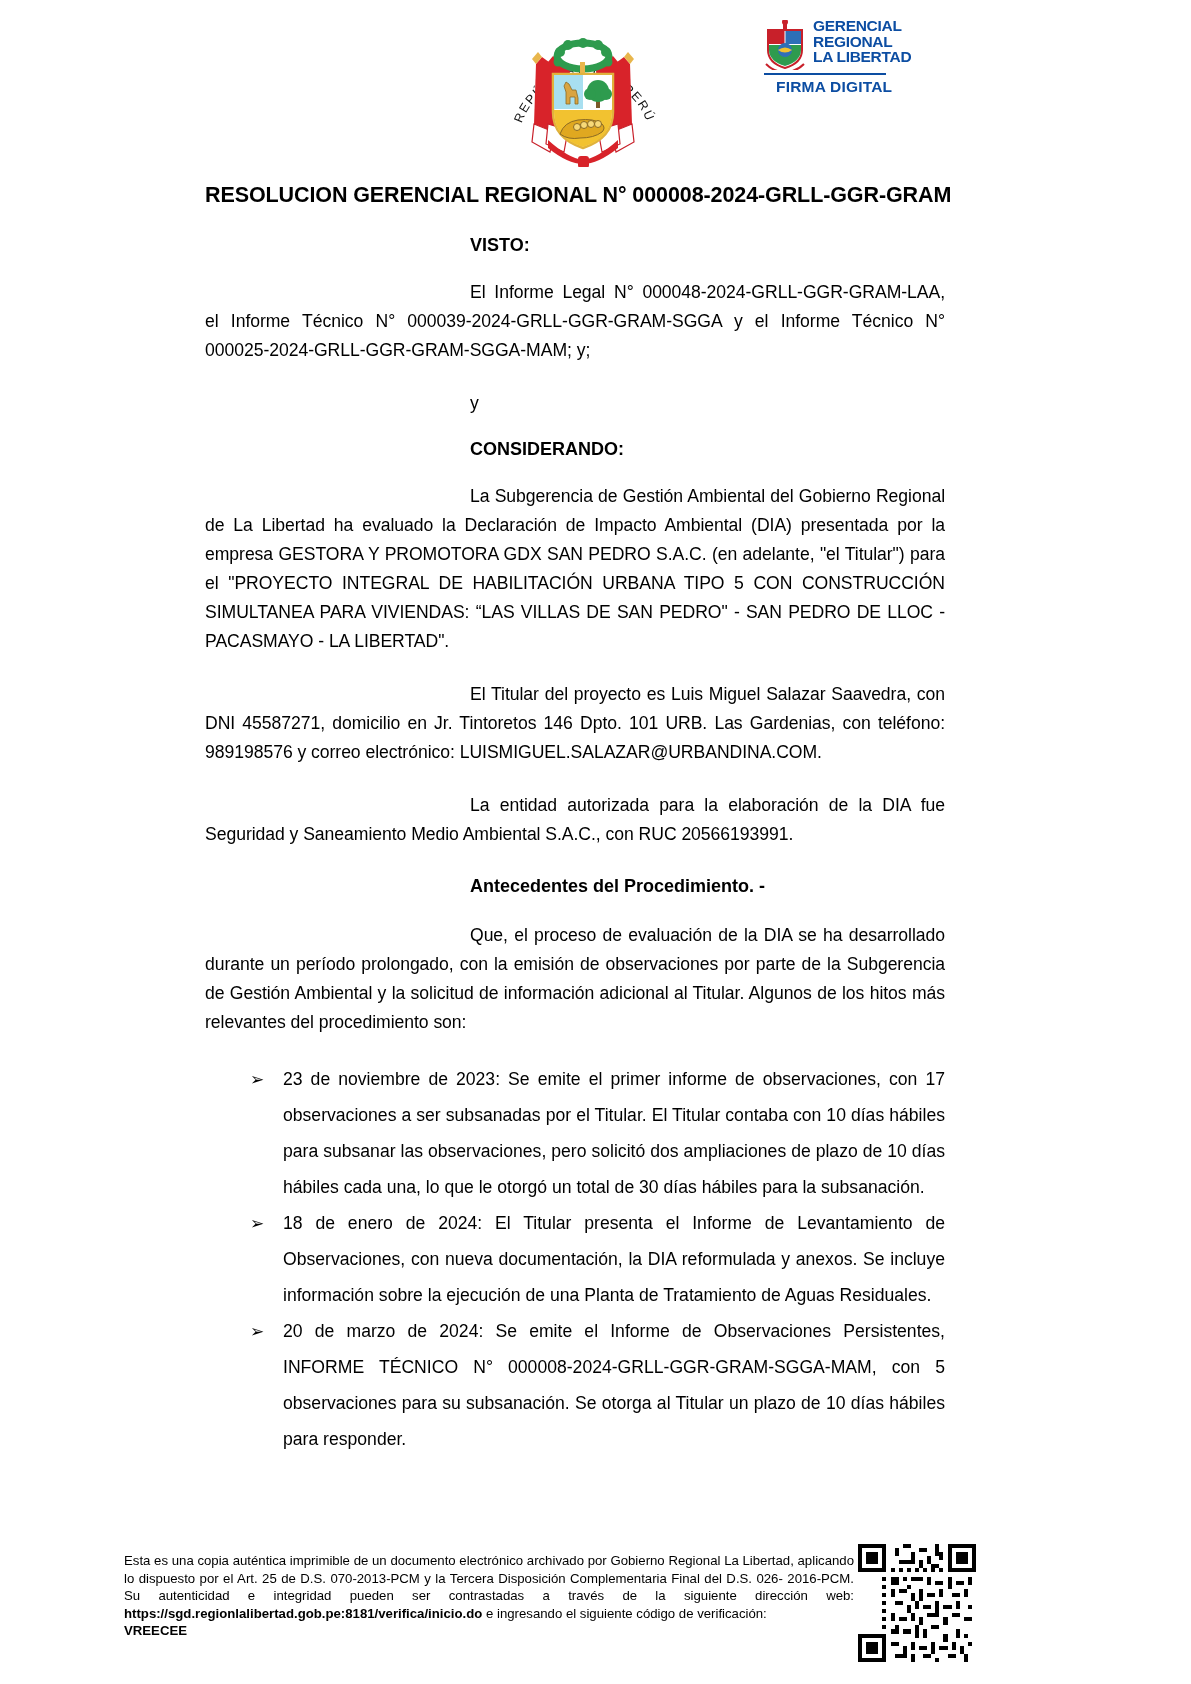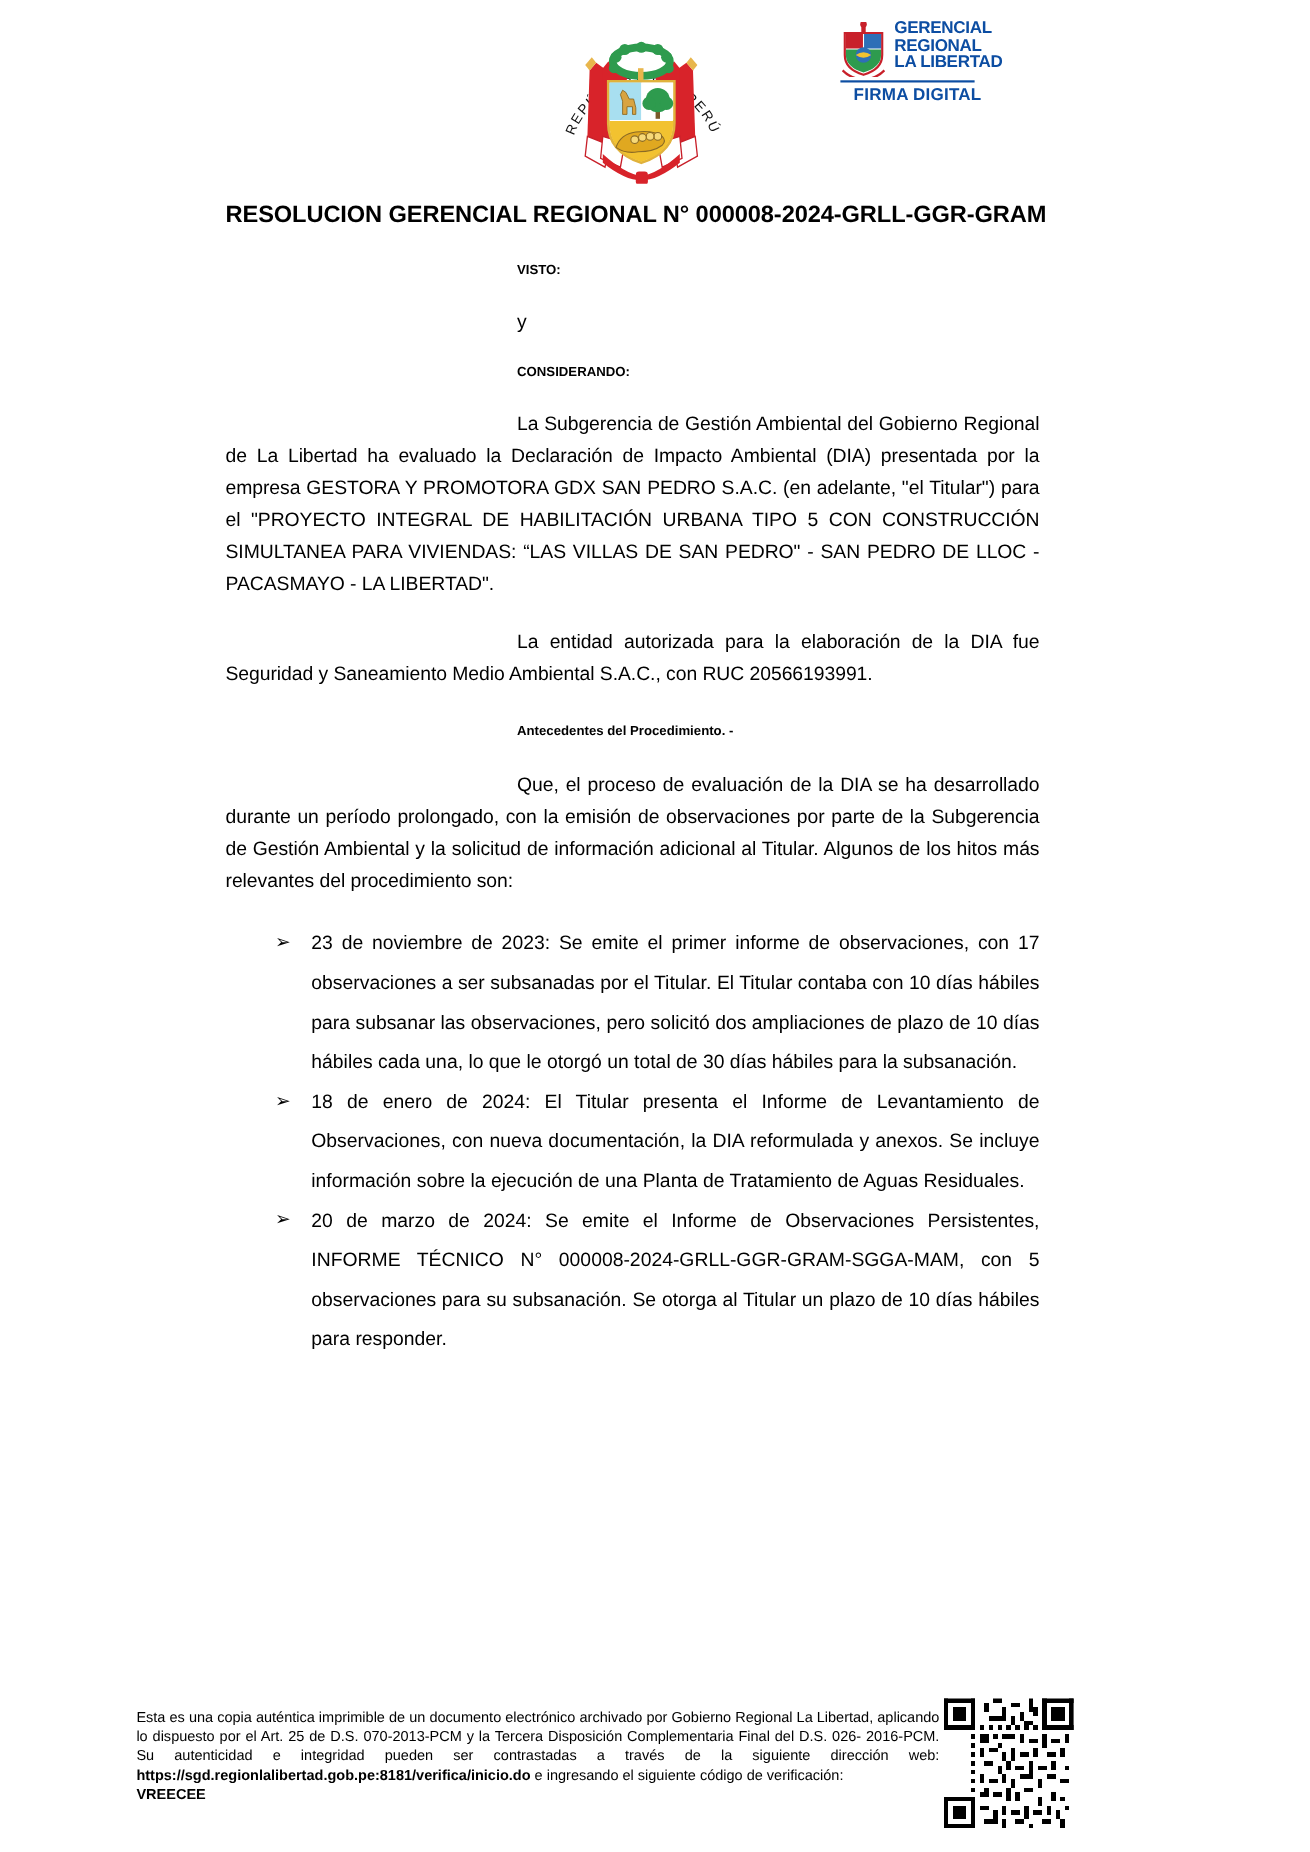--- a/index.html
+++ b/index.html
@@ -120,21 +120,21 @@
     font-size: 21.5px;
     font-weight: bold;
     line-height: 26px;
     margin: 0 0 26px 0;
     letter-spacing: -0.1px;
     white-space: nowrap;
   }
 
   .sec-heading {
     font-weight: bold;
-    font-size: 12px;
+    font-size: 18px;
     line-height: 22px;
     margin: 0 0 22px 0;
     padding-left: 265px;
   }
   .sec-heading.ante {
     padding-left: 265px;
     margin-top: 26px;
     margin-bottom: 24px;
   }
 
@@ -315,25 +315,27 @@
       <div class="firma-digital">FIRMA DIGITAL</div>
 
     </div>
   </div>
 
   <div class="doc-body">
 
     <div class="doc-title">RESOLUCION GERENCIAL REGIONAL N° 000008-2024-GRLL-GGR-GRAM</div>
 
     <div class="sec-heading">VISTO:</div>
+    <p class="just">El Informe Legal N° 000048-2024-GRLL-GGR-GRAM-LAA, el Informe Técnico N° 000039-2024-GRLL-GGR-GRAM-SGGA y el Informe Técnico N° 000025-2024-GRLL-GGR-GRAM-SGGA-MAM; y;</p>
     <p class="center-y">y</p>
 
     <div class="sec-heading">CONSIDERANDO:</div>
     <p class="just">La Subgerencia de Gestión Ambiental del Gobierno Regional de La Libertad ha evaluado la Declaración de Impacto Ambiental (DIA) presentada por la empresa GESTORA Y PROMOTORA GDX SAN PEDRO S.A.C. (en adelante, "el Titular") para el "PROYECTO INTEGRAL DE HABILITACIÓN URBANA TIPO 5 CON CONSTRUCCIÓN SIMULTANEA PARA VIVIENDAS: “LAS VILLAS DE SAN PEDRO" - SAN PEDRO DE LLOC - PACASMAYO - LA LIBERTAD".</p>
 
+    <p class="just">El Titular del proyecto es Luis Miguel Salazar Saavedra, con DNI 45587271, domicilio en Jr. Tintoretos 146 Dpto. 101 URB. Las Gardenias, con teléfono: 989198576 y correo electrónico: LUISMIGUEL.SALAZAR@URBANDINA.COM.</p>
 
     <p class="just">La entidad autorizada para la elaboración de la DIA fue Seguridad y Saneamiento Medio Ambiental S.A.C., con RUC 20566193991.</p>
 
     <div class="sec-heading ante">Antecedentes del Procedimiento. -</div>
     <p class="just">Que, el proceso de evaluación de la DIA se ha desarrollado durante un período prolongado, con la emisión de observaciones por parte de la Subgerencia de Gestión Ambiental y la solicitud de información adicional al Titular. Algunos de los hitos más relevantes del procedimiento son:</p>
 
     <ul class="hitos">
       <li>
         <span class="marker">➢</span>
         <span>23 de noviembre de 2023: Se emite el primer informe de observaciones, con 17 observaciones a ser subsanadas por el Titular. El Titular contaba con 10 días hábiles para subsanar las observaciones, pero solicitó dos ampliaciones de plazo de 10 días hábiles cada una, lo que le otorgó un total de 30 días hábiles para la subsanación.</span>

